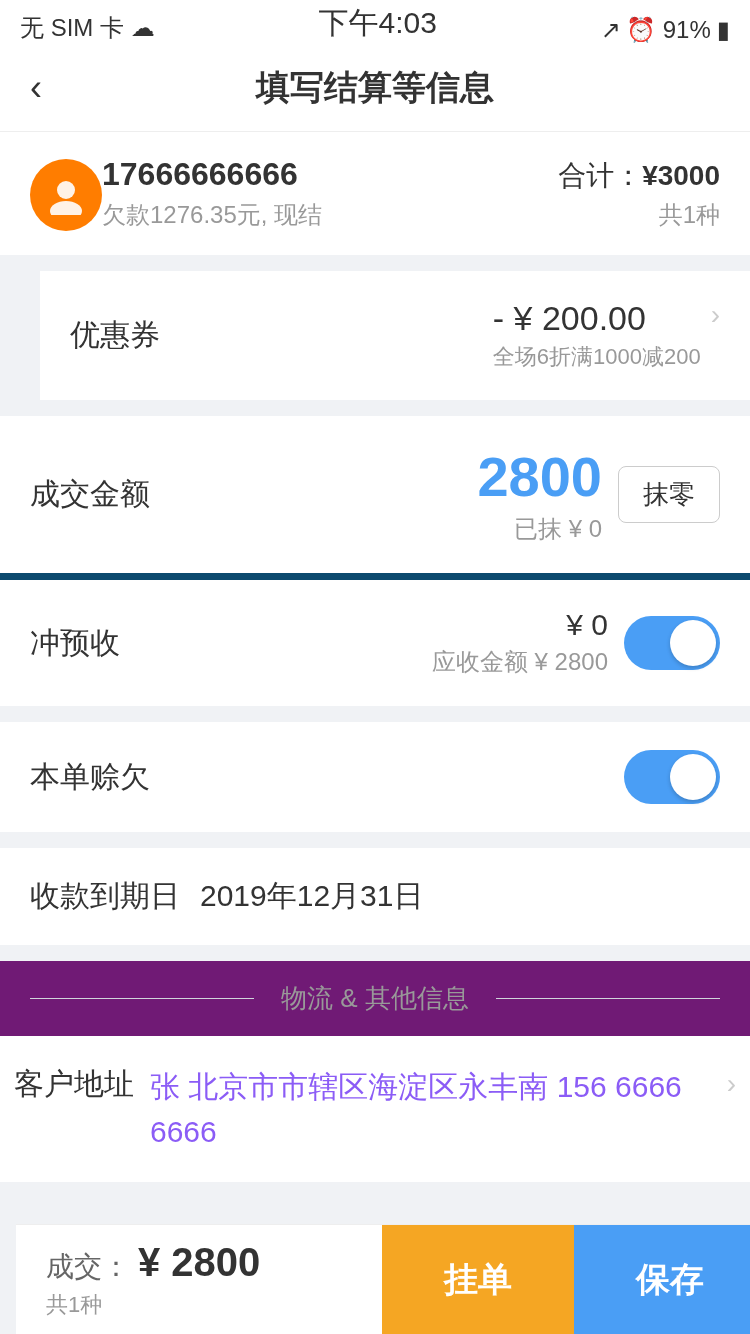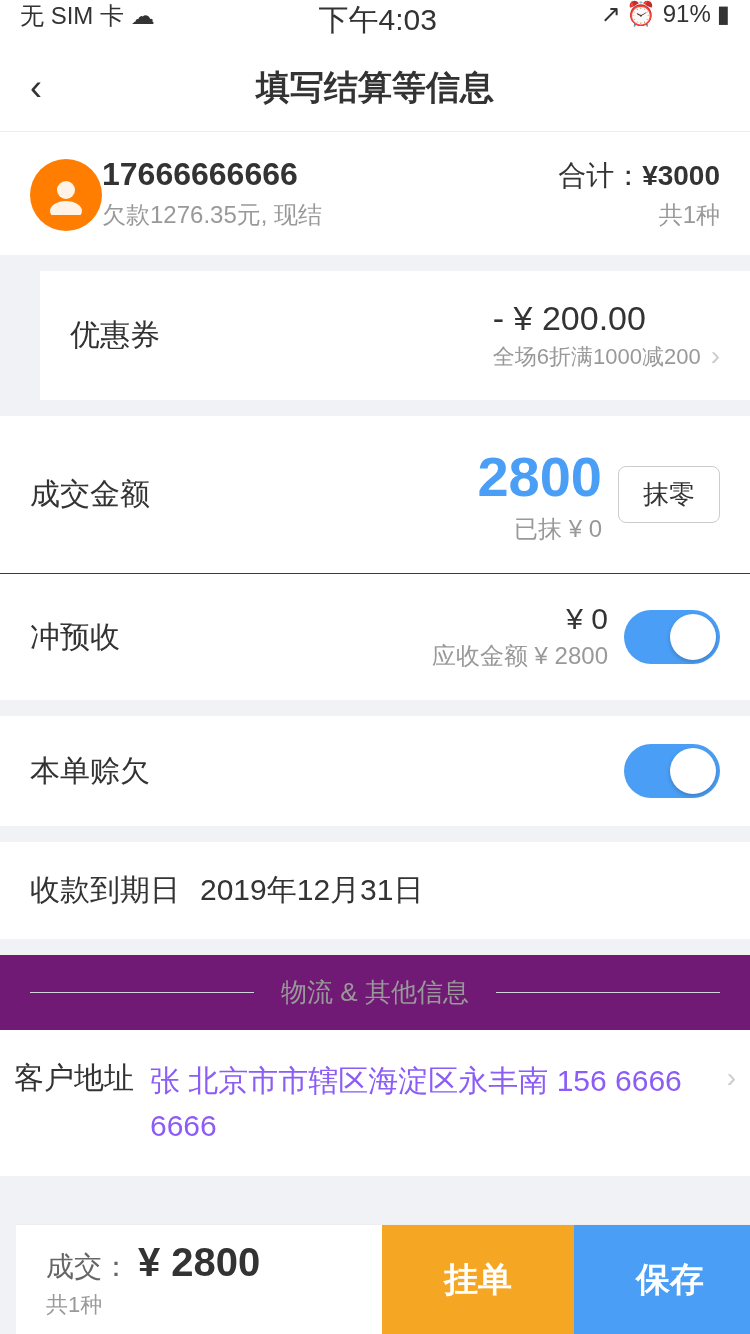--- a/index.html
+++ b/index.html
@@ -13,21 +13,21 @@
       color: #333;
       position: relative;
     }
 
     
     .status-bar {
       width: 750px;
       height: 44px;
       background: #fff;
       display: flex;
-      align-items: flex-start;
+      align-items: flex-end;
       justify-content: space-between;
       padding: 0 20px;
       font-size: 24px;
       color: #333;
     }
     .status-left { display: flex; align-items: center; gap: 8px; }
     .status-center { font-size: 30px; font-weight: 500; }
     .status-right { display: flex; align-items: center; gap: 6px; font-size: 24px; }
 
     
@@ -97,38 +97,38 @@
     .coupon-row {
       background: #fff;
       padding: 28px 30px;
       display: flex;
       align-items: center;
       justify-content: space-between;
       margin-bottom: 16px;
       margin-left: 40px;
     }
     .coupon-label { font-size: 30px; color: #333; }
-    .coupon-right { display: flex; align-items: flex-end; gap: 10px; }
+    .coupon-right { display: flex; align-items: flex-start; gap: 10px; }
     .coupon-discount { font-size: 34px; color: #333; font-weight: 500; }
     .coupon-desc { font-size: 22px; color: #999; margin-top: 4px; text-align: right; }
     .chevron { font-size: 28px; color: #ccc; }
 
     
     .amount-section {
       background: #fff;
       margin-bottom: 16px;
     }
 
     
     .form-row {
       padding: 28px 30px;
       display: flex;
       align-items: center;
       justify-content: space-between;
-      border-bottom: 1px solid #0c4a6e;
+      border-bottom: 7px solid #0c4a6e;
     }
     .form-row:last-child { border-bottom: none; }
     .row-label { font-size: 30px; color: #333; }
     .row-right { display: flex; align-items: center; gap: 16px; }
 
     
     .amount-value { font-size: 56px; font-weight: 700; color: #4a9ef5; }
     .amount-sub { font-size: 24px; color: #999; margin-top: 4px; text-align: right; }
 
     

